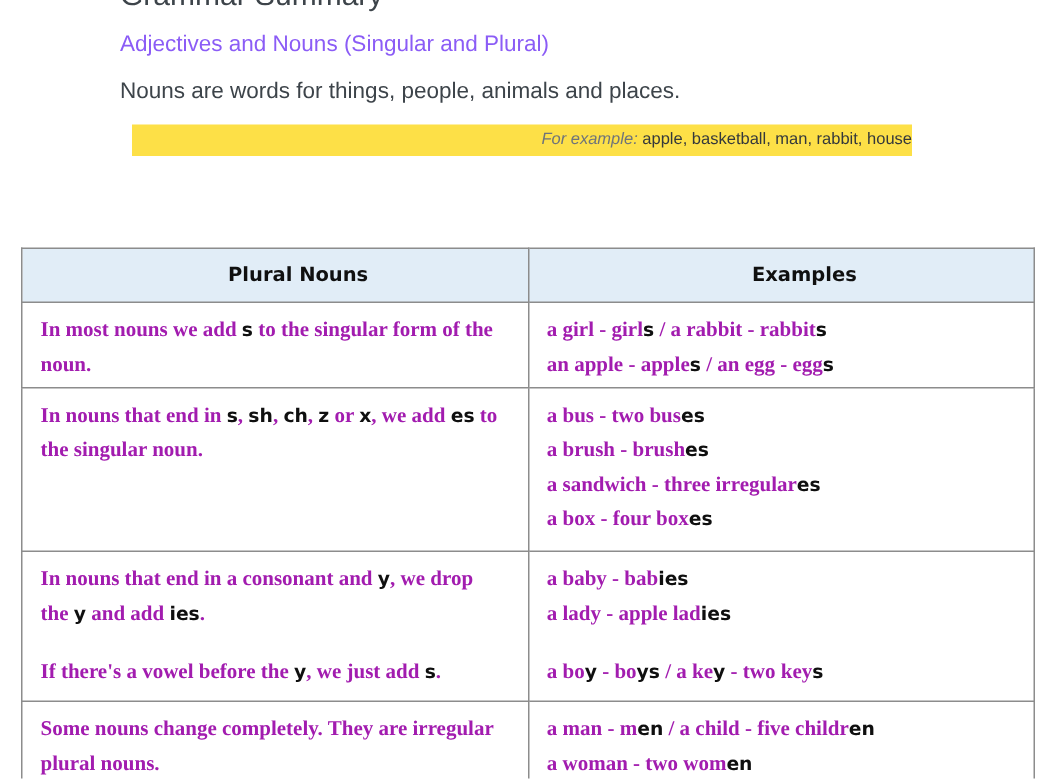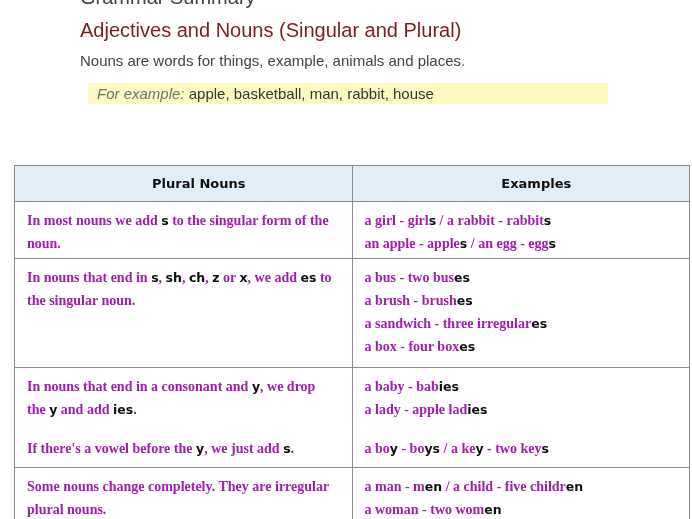--- a/index.html
+++ b/index.html
@@ -20,46 +20,47 @@
     top: -15px;
     font-size: 20px;
     line-height: 24px;
     color: #3d444a;
     white-space: nowrap;
   }
   .page-title {
     position: absolute;
     left: 80px;
     top: 18px;
-    font-size: 20px;
+    font-size: 15px;
     line-height: 24px;
-    color: #7f1d1d;
+    color: #8b5cf6;
     white-space: nowrap;
   }
   .intro-text {
     position: absolute;
     left: 80px;
     top: 51px;
     font-size: 15px;
     line-height: 19px;
     color: #3d444a;
     white-space: nowrap;
   }
   .example-highlight {
     position: absolute;
     left: 88px;
     top: 83px;
     width: 520px;
     height: 21px;
-    background: #fef9c3;
-    font-size: 15px;
+    background: #fde047;
+    font-size: 11px;
     line-height: 21px;
     white-space: nowrap;
     padding-left: 9px;
     box-sizing: border-box;
+    text-align: right;
   }
   .example-label {
     font-style: italic;
     color: #6f747a;
   }
   .example-text {
     color: #34383c;
   }
   .body-paragraph {
     position: absolute;
@@ -122,21 +123,21 @@
     color: #0f0f0f;
   }
 </style>
 </head>
 <body>
 
 <div class="clipped-title">Grammar Summary</div>
 
 <div class="page-title">Adjectives and Nouns (Singular and Plural)</div>
 
-<div class="intro-text">Nouns are words for things, example, animals and places.</div>
+<div class="intro-text">Nouns are words for things, people, animals and places.</div>
 
 <div class="example-highlight">
   <span class="example-label">For example:</span><span class="example-text"> apple, basketball, man, rabbit, house</span>
 </div>
 
 <div class="body-paragraph">
 </div>
 
 <table class="grammar-table">
   <thead>

